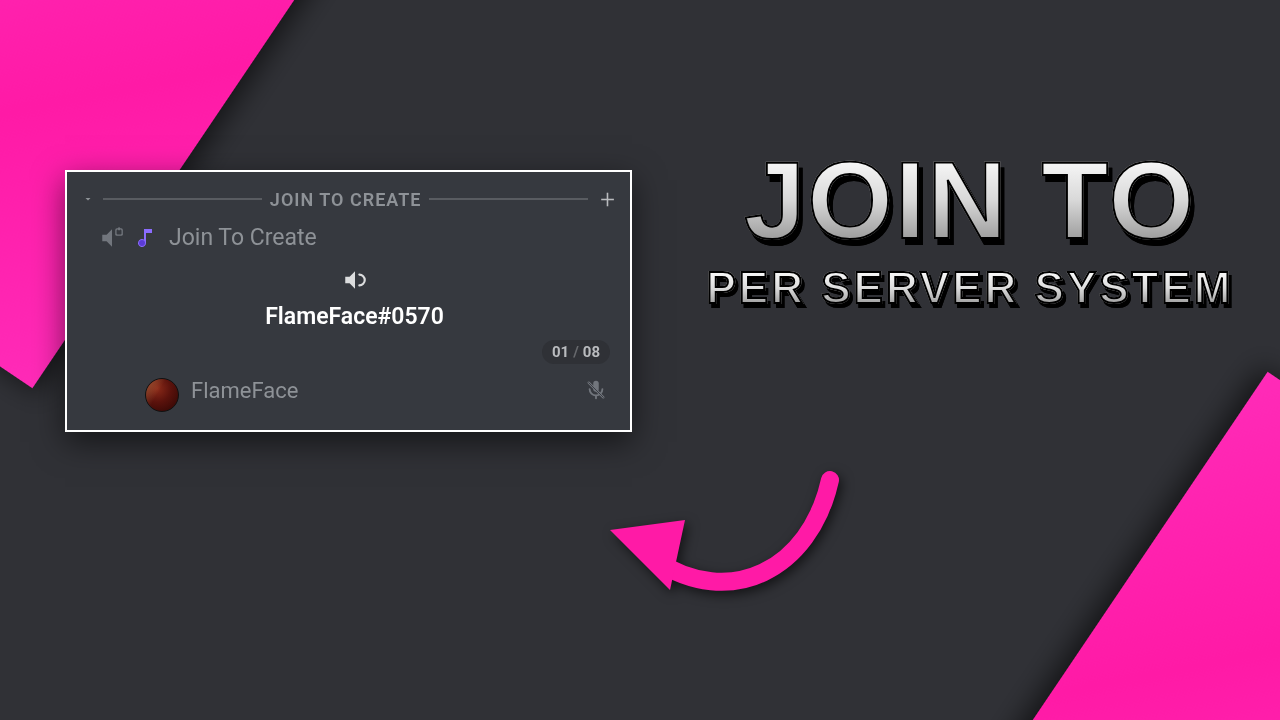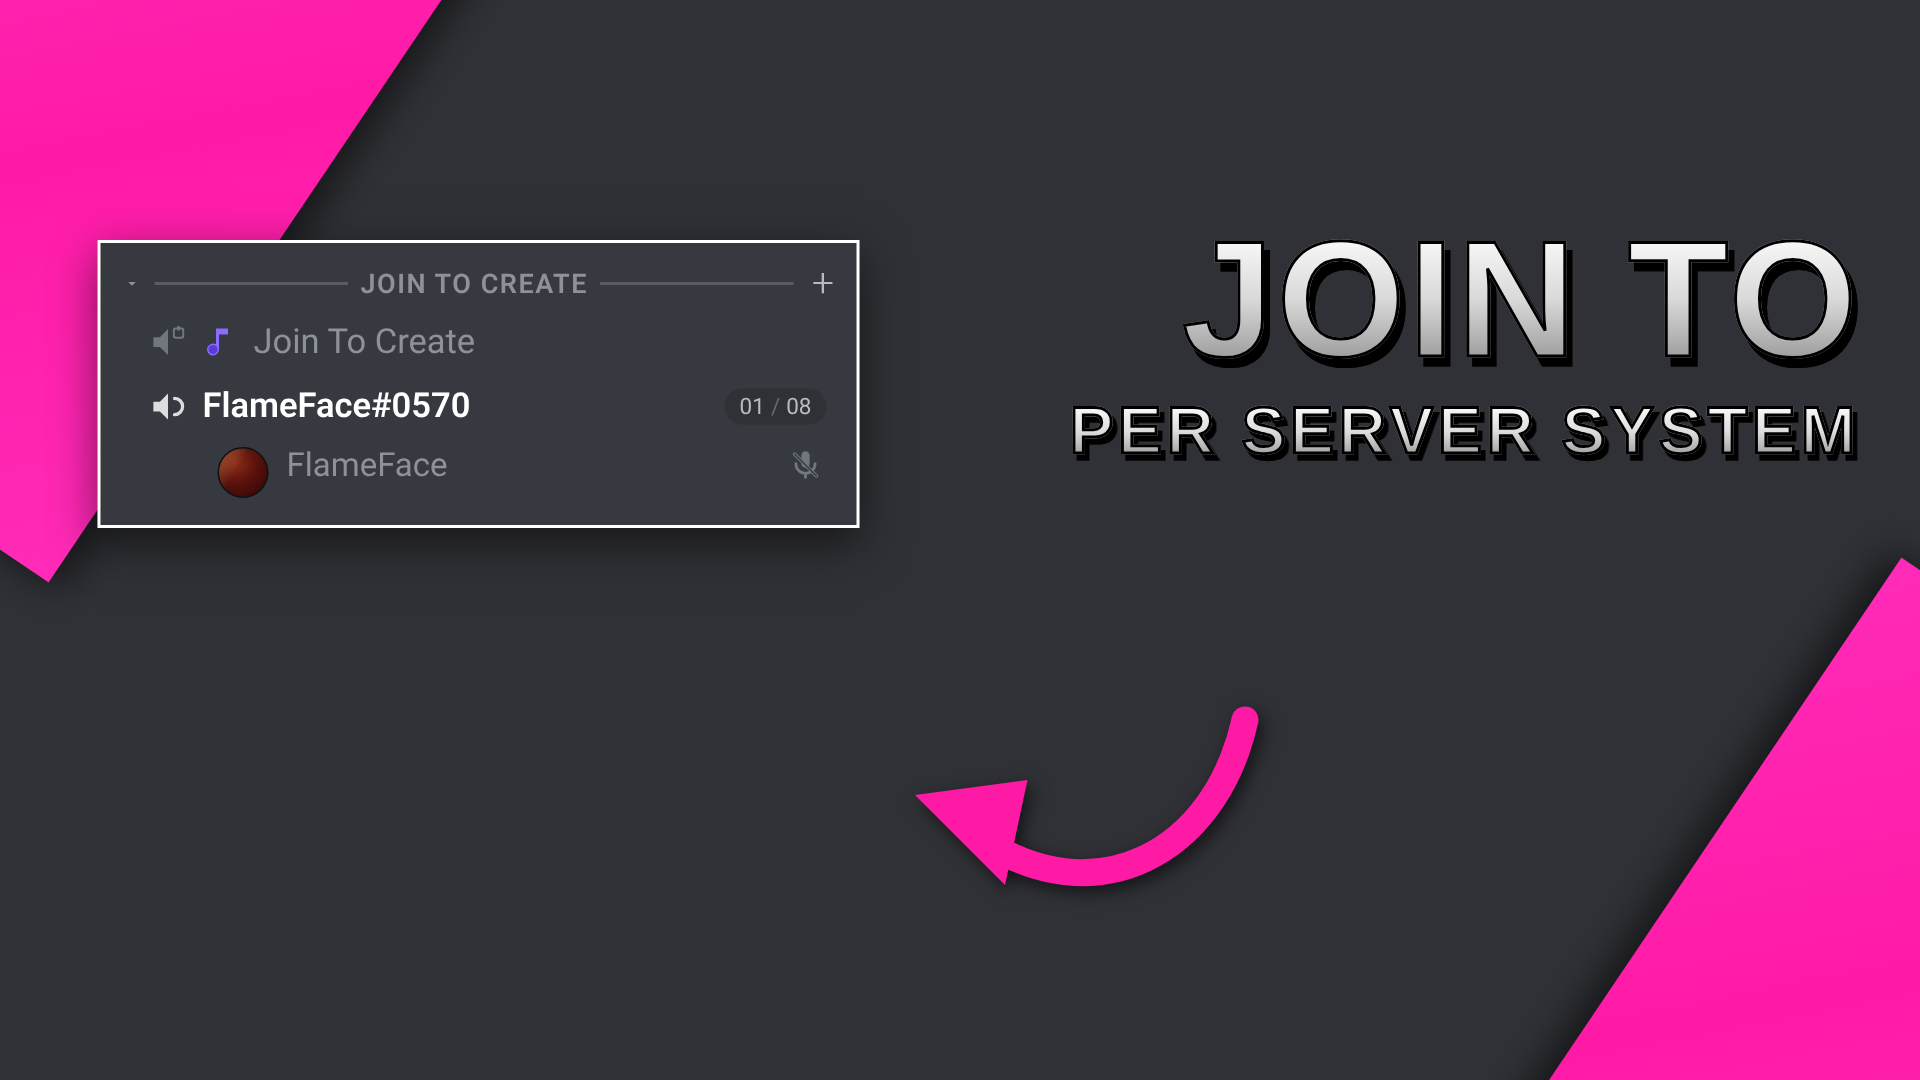--- a/index.html
+++ b/index.html
@@ -24,22 +24,22 @@
   .corner-stripe.bottom-right {
     width: 260px; height: 520px;
     bottom: -200px; right: -80px;
     transform: rotate(34deg);
     filter: drop-shadow(-8px 0 14px rgba(0,0,0,0.6));
   }
 
   
   .discord-panel {
     position: absolute;
-    top: 160px; left: 65px;
-    width: 508px;
+    top: 170px; left: 65px;
+    width: 567px;
     background: #36393f;
     border: 2px solid #fff;
     box-shadow: 0 10px 30px rgba(0,0,0,0.55);
     padding: 12px 14px 14px 14px;
     color: #8e9297;
   }
 
   .category-row {
     display: flex;
     align-items: center;
@@ -55,33 +55,33 @@
   .category-row .plus { font-size: 26px; font-weight: 300; color:#b9bbbe; padding-left:4px; }
 
   .channel-row {
     display: flex;
     align-items: center;
     gap: 10px;
     padding: 10px 6px 6px 18px;
     font-size: 23px;
     color: #8e9297;
   }
-  .channel-row.active { color: #fff; font-weight: 600; }
+  .channel-row.active { color: #fff; font-weight: 600; flex-direction: column; }
   .speaker-icon { width: 26px; height: 26px; display:flex; align-items:center; justify-content:center; }
   .music-icon { width: 24px; height: 24px; display:flex; align-items:center; justify-content:center; }
 
   .count-badge {
     margin-left: auto;
     background: #2f3136;
     border-radius: 14px;
     font-size: 15px;
     color: #b9bbbe;
     padding: 3px 10px;
     display:flex; align-items:center; gap:4px;
-    font-weight:400;
+    font-weight:700;
   }
   .count-badge .sep { opacity:.4; }
 
   .member-row {
     display: flex;
     gap: 12px;
     padding: 8px 8px 4px 64px;
     font-size: 22px;
     color: #8e9297;
   }
@@ -98,21 +98,21 @@
     background: linear-gradient(120deg, rgba(255,200,120,.35) 0%, transparent 40%);
   }
   .mute-icon { margin-left:auto; width:24px; height:24px; display:flex; align-items:center; justify-content:center; }
 
   
   .title-block {
     position: absolute;
     top: 150px;
     left: 700px;
     width: 540px;
-    text-align:right;
+    text-align:center;
   }
   .title-line {
     font-family: Impact, "Arial Black", sans-serif;
     font-weight: 900;
     letter-spacing: 2px;
     line-height: .9;
     text-transform: uppercase;
     -webkit-text-stroke: 2px #000;
   }
   .title-join {

